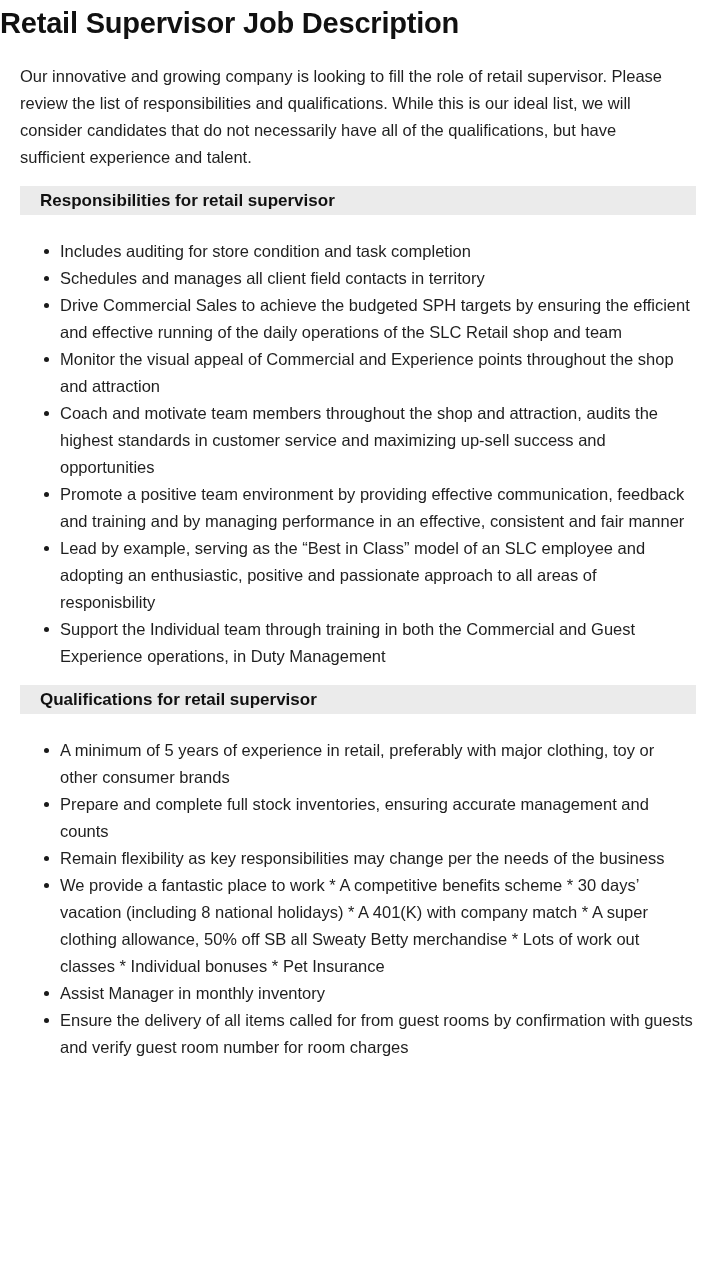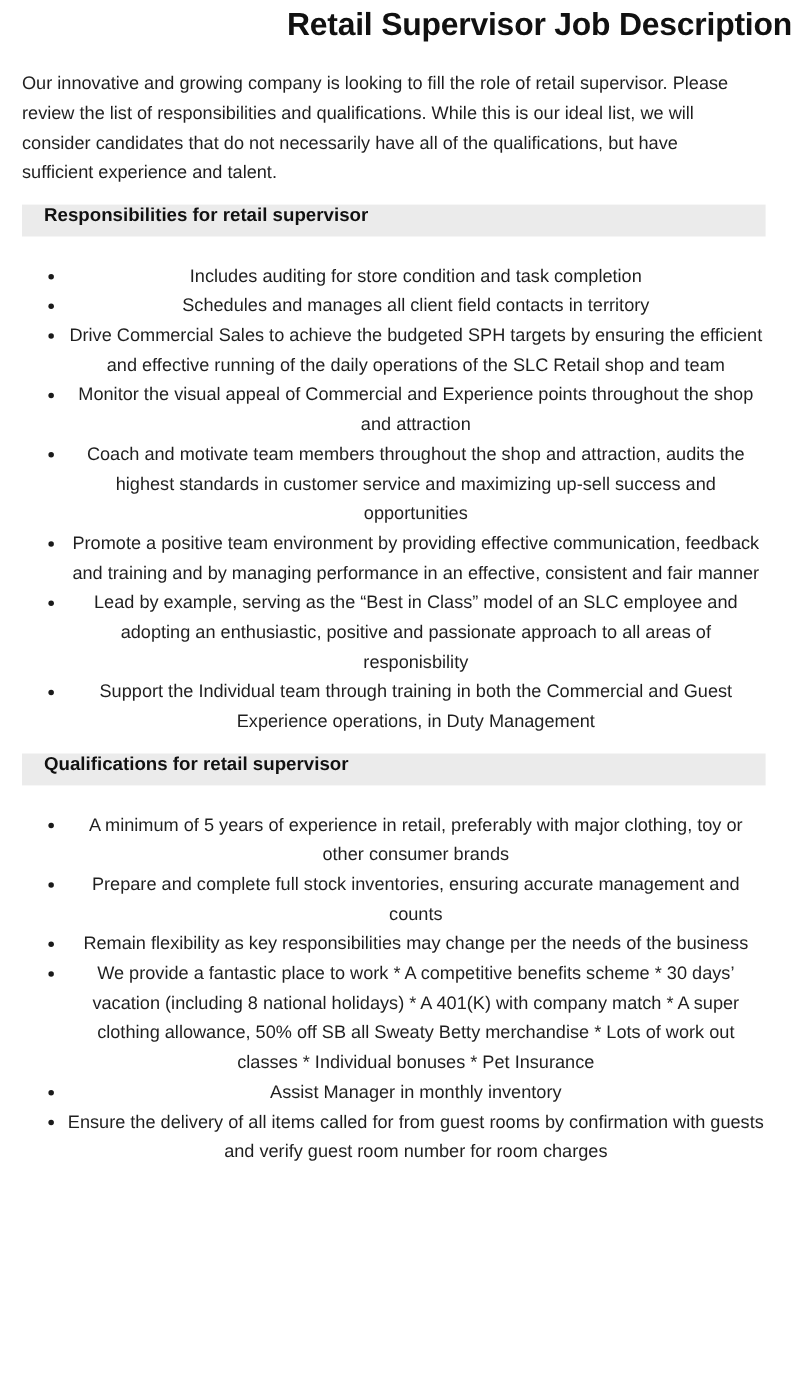--- a/index.html
+++ b/index.html
@@ -13,58 +13,57 @@
     overflow: hidden;
     font-family: "Liberation Sans", sans-serif;
     color: #1f1f1f;
     -webkit-font-smoothing: antialiased;
   }
   .doc {
     width: 720px;
   }
   h1.title {
     margin: 5px 0 0 0;
-    text-align: right;
+    text-align: left;
     font-size: 29px;
     line-height: 36px;
     font-weight: 800;
     color: #111111;
     letter-spacing: -0.2px;
   }
   p.intro {
     margin: 22px 38px 0 20px;
     font-size: 16.5px;
     line-height: 27px;
   }
   .section-bar {
     margin: 15px 24px 0 20px;
     height: 29px;
     background: #ebebeb;
     display: flex;
-    align-items: flex-start;
+    align-items: center;
     padding-left: 20px;
     box-sizing: border-box;
   }
   .section-bar .heading {
     font-size: 17px;
     font-weight: bold;
     color: #111111;
   }
   ul.bullets {
     list-style: none;
     margin: 23px 24px 0 0;
     padding: 0 0 0 60px;
     font-size: 16.5px;
     line-height: 27px;
   }
   ul.bullets li {
     position: relative;
     margin: 0;
     padding: 0;
-    text-align: center;
   }
   ul.bullets li::before {
     content: "";
     position: absolute;
     left: -16px;
     top: 11px;
     width: 5px;
     height: 5px;
     border-radius: 50%;
     background: #1a1a1a;

